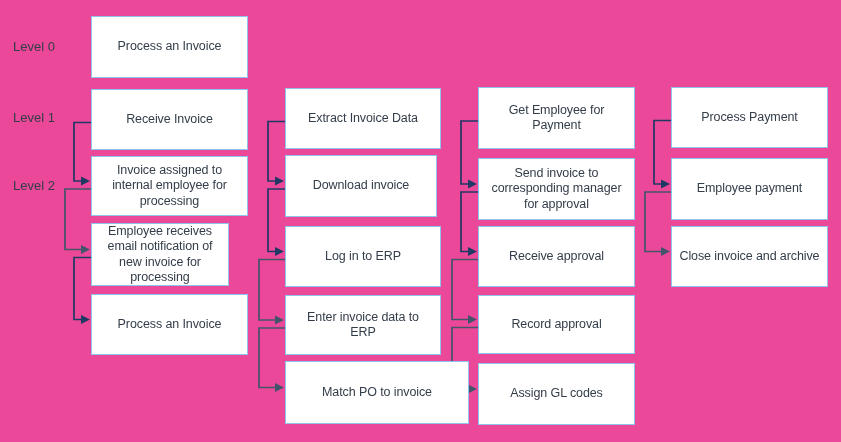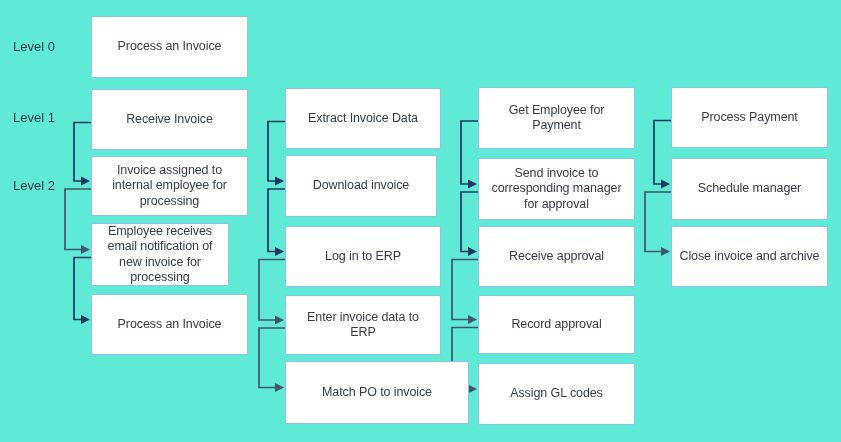--- a/index.html
+++ b/index.html
@@ -1,19 +1,19 @@
 <!DOCTYPE html>
 <html><head>
 <meta charset="utf-8">
 <style>
   html,body{margin:0;padding:0;background:#ffffff;}
   #stage{
     position:relative;
     width:841px;height:442px;
-    background:#5eead4;
+    background:#ec4899;
     font-family:"Liberation Sans",sans-serif;
     overflow:hidden;
   }
   .flow-box{
     position:absolute;
     box-sizing:border-box;
     border:1.5px solid #8ec3ec;
     background:#ffffff;
     color:#333d49;
     display:flex;
@@ -108,15 +108,15 @@
     <div class="flow-box" style="left: 285px; top: 155px; width: 152px; height: 62px;">Download invoice</div>
     <div class="flow-box" style="left: 285px; top: 226px; width: 156px; height: 61px;">Log in to ERP</div>
     <div class="flow-box" style="left: 285px; top: 295px; width: 156px; height: 60px;">Enter invoice data to ERP</div>
     <div class="flow-box" style="left: 285px; top: 361px; width: 184px; height: 63px;">Match PO to invoice</div>
     <div class="flow-box" style="left: 478px; top: 87px; width: 157px; height: 62px;">Get Employee for Payment</div>
     <div class="flow-box" style="left: 478px; top: 158px; width: 157px; height: 62px;">Send invoice to corresponding manager for approval</div>
     <div class="flow-box" style="left: 478px; top: 226px; width: 157px; height: 61px;">Receive approval</div>
     <div class="flow-box" style="left: 478px; top: 295px; width: 157px; height: 59px;">Record approval</div>
     <div class="flow-box" style="left: 478px; top: 363px; width: 157px; height: 62px;">Assign GL codes</div>
     <div class="flow-box" style="left: 671px; top: 87px; width: 157px; height: 61px; text-align: center;">Process Payment</div>
-    <div class="flow-box" style="left: 671px; top: 158px; width: 157px; height: 62px;">Schedule manager</div>
+    <div class="flow-box" style="left: 671px; top: 158px; width: 157px; height: 62px;">Employee payment</div>
     <div class="flow-box" style="left: 671px; top: 226px; width: 157px; height: 61px;">Close invoice and archive</div>
   </div>
 
 </body></html>

